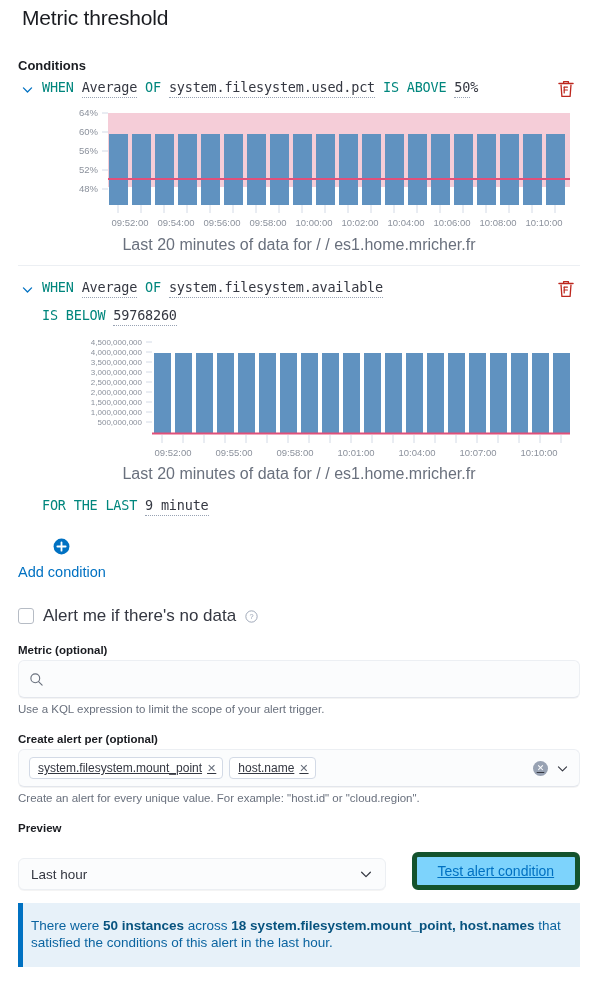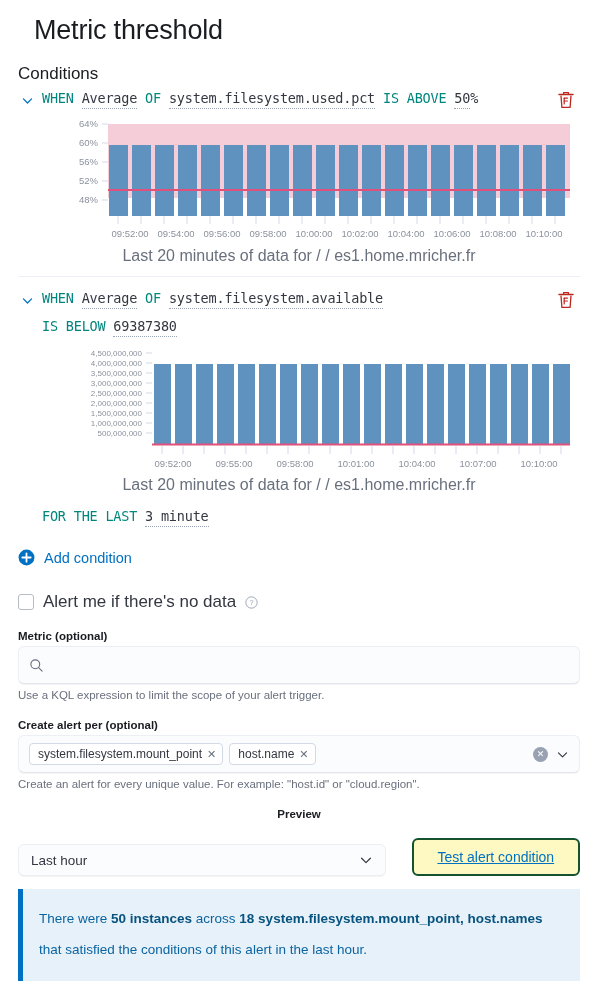--- a/index.html
+++ b/index.html
@@ -8,34 +8,34 @@
     width: 598px;
     height: 1000px;
     background: #ffffff;
     font-family: "Liberation Sans", sans-serif;
     color: #343741;
     overflow: hidden;
   }
   .page { padding: 0 18px; position: relative; height: 1000px; }
 
   .page-title {
-    font-size: 27px;
+    font-size: 21px;
     font-weight: 400;
     color: #1a1c21;
     letter-spacing: -0.2px;
-    margin: 16px;
+    margin: 4px;
     padding-top: 0;
     line-height: 28px;
   }
 
   .section-label {
-    font-size: 17px;
-    font-weight: 400;
+    font-size: 13px;
+    font-weight: 700;
     color: #1a1c21;
-    margin-top: 20px;
+    margin-top: 26px;
     margin-bottom: 4px;
   }
 
   
   .condition-block { position: relative; }
   .cond-header {
     display: flex;
     align-items: flex-start;
     gap: 6px;
     padding-right: 40px;
@@ -88,20 +88,21 @@
     border-top: 1px solid #eceff3;
     margin: 11px 0 0 0;
   }
 
   
   .add-condition {
     display: flex; align-items: center; gap: 9px;
     margin-top: 22px;
     cursor: pointer;
     width: fit-content;
+    flex-direction: column;
   }
   .add-condition .label {
     color: #0071c2;
     font-size: 14.5px;
   }
 
   
   .checkbox-row {
     display: flex; align-items: center; gap: 9px;
     margin-top: 26px;
@@ -129,20 +130,21 @@
   }
   .input-box {
     background: #fbfcfd;
     border: 1px solid #eceff3;
     border-bottom: 1px solid #e3e6ec;
     border-radius: 6px;
     height: 38px;
     display: flex; align-items: center;
     padding: 0 10px;
     box-shadow: 0 1px 0 0 rgba(0,0,0,0.045);
+    text-decoration: underline;
   }
   .field-help {
     font-size: 11.5px; color: #69707d; margin-top: 5px;
   }
 
   .pill {
     display: inline-flex; align-items: center; gap: 5px;
     border: 1px solid #d3dae6;
     border-radius: 4px;
     background: #fff;
@@ -174,41 +176,41 @@
     height: 32px;
     width: 373px;
     display:flex; align-items:center; justify-content: space-between;
     padding: 0 12px;
     font-size: 13.5px;
     color: #343741;
     cursor: pointer;
     box-shadow: 0 1px 0 0 rgba(0,0,0,0.045);
   }
   .test-btn {
-    border: 2px solid #14532d;
+    border: 5px solid #14532d;
     border-radius: 6px;
-    background: #fef9c3;
+    background: #7dd3fc;
     height: 38px;
     width: 171px;
     display:flex; align-items:center; justify-content:center;
     color: #0071c2;
     font-size: 14px;
     font-weight: 400;
     text-decoration: underline;
     cursor: pointer;
   }
 
   .callout {
     margin-top: 13px;
     background: #e7f1f9;
     border-left: 5px solid #0071c2;
-    padding: 14px 16px 16px 16px;
+    padding: 14px 16px 16px 8px;
     color: #0b64a0;
     font-size: 13.5px;
-    line-height: 31px;
+    line-height: 17px;
   }
   .callout b { font-weight: 700; color: #07537f; }
 </style>
 </head>
 <body>
 
 <div class="page">
 
   <h1 class="page-title">Metric threshold</h1>
 
@@ -335,21 +337,21 @@
       </div>
       <div class="expr">
         <div>
           <span class="kw">WHEN</span>
           <span class="val">Average</span>
           <span class="kw">OF</span>
           <span class="val">system.filesystem.available</span>
         </div>
         <div class="expr-row2">
           <span class="kw">IS BELOW</span>
-          <span class="val">69387380</span>
+          <span class="val">59768260</span>
         </div>
       </div>
     </div>
     <div class="trash-btn">
       <svg width="16" height="18" viewBox="0 0 16 18" aria-hidden="true">
         <path d="M1 3.4 H15" stroke="#bd271e" stroke-width="1.5" stroke-linecap="round"></path>
         <path d="M5.6 3.4 V1.6 H10.4 V3.4" fill="none" stroke="#bd271e" stroke-width="1.3" stroke-linejoin="round"></path>
         <path d="M3 4.6 L3.9 16.4 H12.1 L13 4.6" fill="none" stroke="#bd271e" stroke-width="1.3" stroke-linejoin="round"></path>
         <path d="M6.2 7.2 H9.4 M6.2 10 H9.4" stroke="#bd271e" stroke-width="1.2" stroke-linecap="round"></path>
         <path d="M6.2 7.2 V13" stroke="#bd271e" stroke-width="1.2" stroke-linecap="round"></path>
@@ -437,21 +439,21 @@
           <text x="399" y="122">10:04:00</text>
           <text x="460" y="122">10:07:00</text>
           <text x="521" y="122">10:10:00</text>
         </g>
       </svg>
       <div class="chart-caption">Last 20 minutes of data for / / es1.home.mricher.fr</div>
     </div>
 
     <div class="expr" style="margin-left:24px; margin-top:12px;">
       <span class="kw">FOR THE LAST</span>
-      <span class="val">3 minute</span>
+      <span class="val">9 minute</span>
     </div>
   </div>
 
   <div class="add-condition">
     <svg width="17" height="17" viewBox="0 0 18 18" aria-hidden="true">
       <circle cx="9" cy="9" r="8.4" fill="#0071c2"></circle>
       <path d="M9 4.6 V13.4 M4.6 9 H13.4" stroke="#fff" stroke-width="1.9" stroke-linecap="round"></path>
     </svg>
     <span class="label">Add condition</span>
   </div>
@@ -498,21 +500,21 @@
         <span style="display:flex;align-items:center;">
           <svg width="13" height="13" viewBox="0 0 16 16" aria-hidden="true">
             <path d="M3 6 L8 11 L13 6" fill="none" stroke="#343741" stroke-width="1.4" stroke-linecap="round" stroke-linejoin="round"></path>
           </svg>
         </span>
       </div>
     </div>
     <div class="field-help">Create an alert for every unique value. For example: "host.id" or "cloud.region".</div>
   </div>
 
-  <div class="field" style="text-align:center;">
+  <div class="field" style="">
     <div class="field-label">Preview</div>
     <div class="preview-row">
       <div class="select-box">
         <span>Last hour</span>
         <span style="display:flex;align-items:center;">
           <svg width="14" height="14" viewBox="0 0 16 16" aria-hidden="true">
             <path d="M3 6 L8 11 L13 6" fill="none" stroke="#343741" stroke-width="1.4" stroke-linecap="round" stroke-linejoin="round"></path>
           </svg>
         </span>
       </div>

